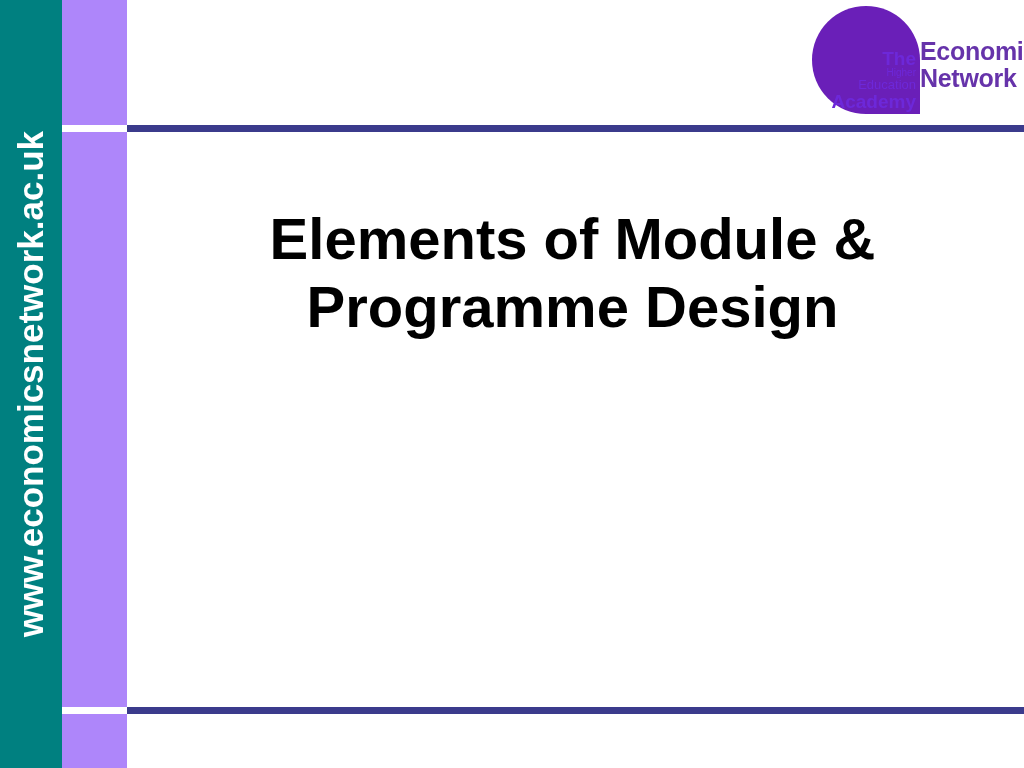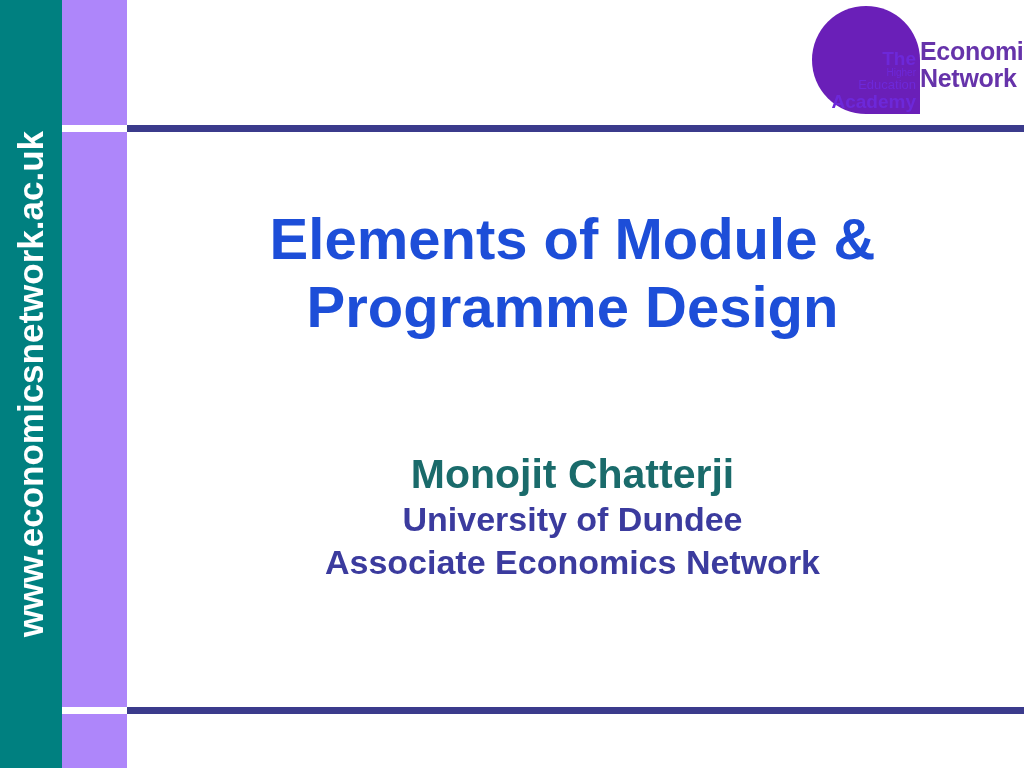--- a/index.html
+++ b/index.html
@@ -132,21 +132,21 @@
     letter-spacing: -0.3px;
   }
 
   
   .title-block {
     position: absolute;
     left: 150px;
     top: 205px;
     width: 845px;
     text-align: center;
-    color: #1d4ed8;
+    color: #000000;
     font-size: 58px;
     font-weight: bold;
     line-height: 1.18;
   }
 
   
   .presenter-block {
     position: absolute;
     left: 150px;
     top: 452px;
@@ -195,19 +195,14 @@
       <div>Economics</div>
       <div>Network</div>
     </div>
   </div>
 
   <div class="title-block">
     <div>Elements of Module &amp;</div>
     <div>Programme Design</div>
   </div>
 
-  <div class="presenter-block">
-    <div class="presenter-name">Monojit Chatterji</div>
-    <div class="presenter-affil">University of Dundee</div>
-    <div class="presenter-affil">Associate Economics Network</div>
-  </div>
 
 </div>
 
 </body></html>

